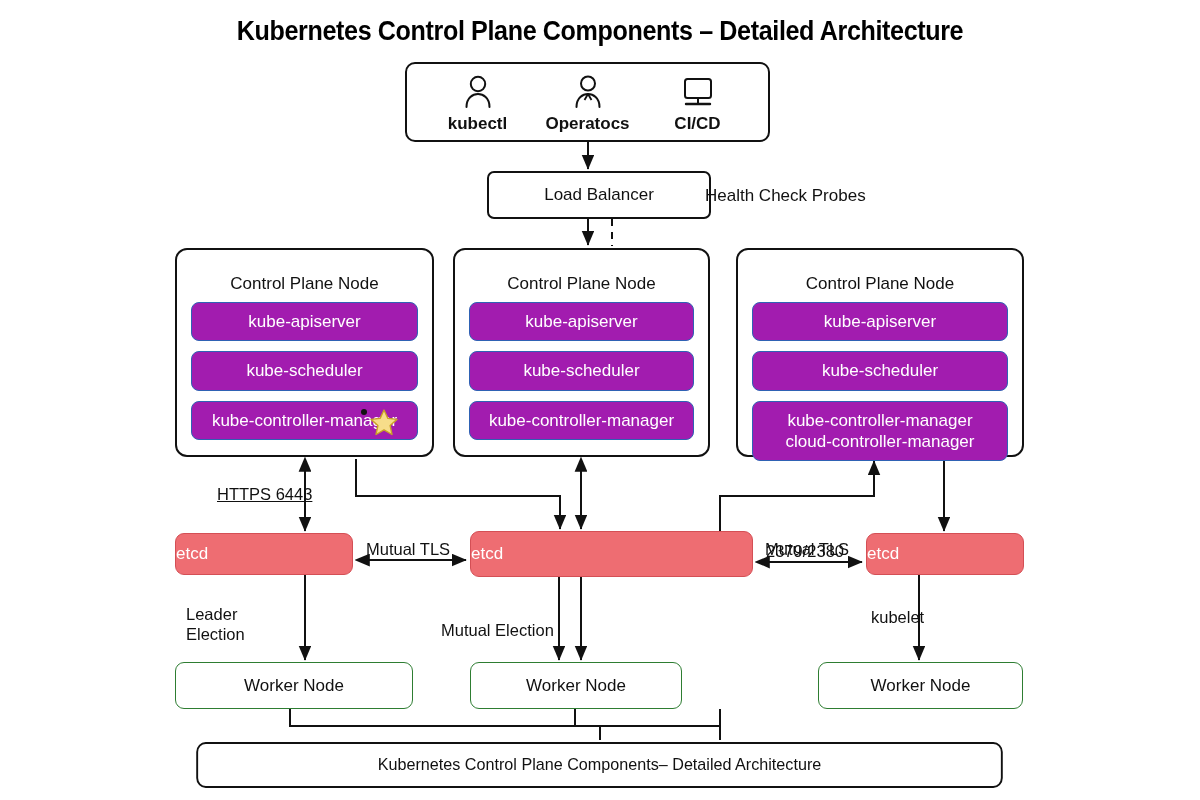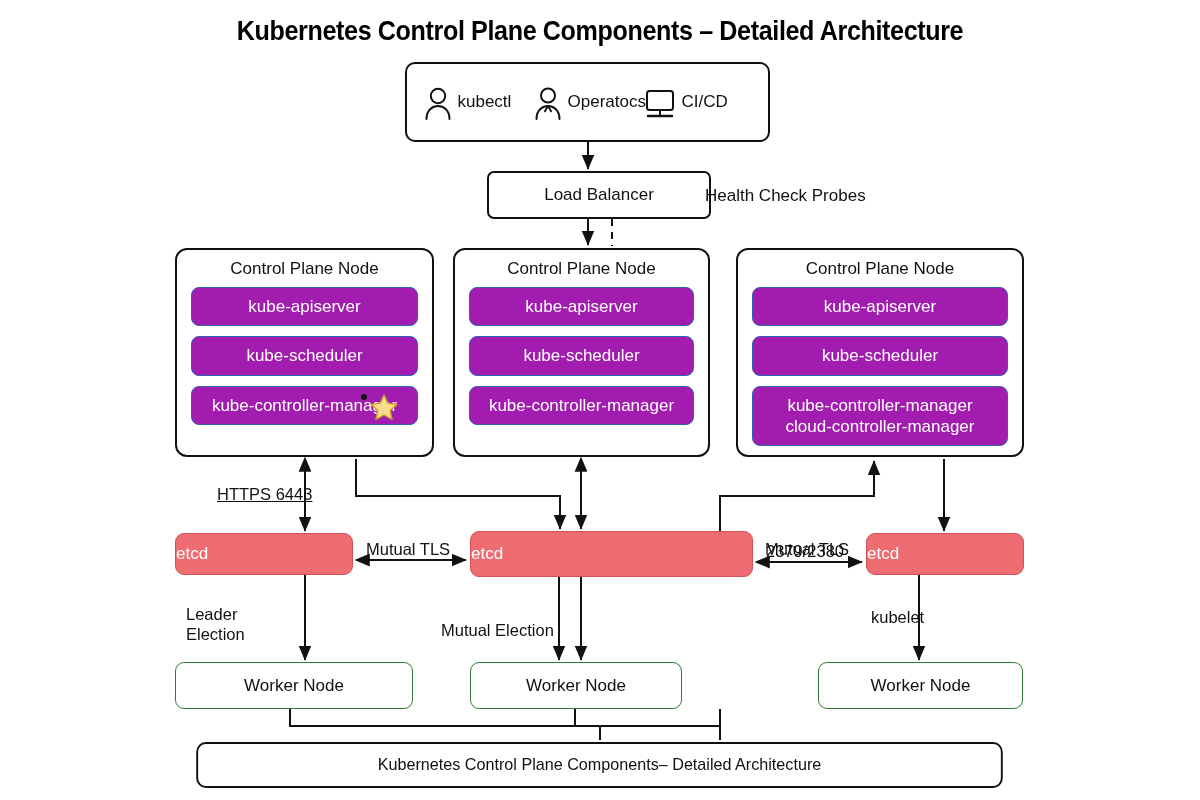--- a/index.html
+++ b/index.html
@@ -19,32 +19,32 @@
 
   
   .box{
     border:2px solid #111;border-radius:10px;background:#fff;
     display:flex;align-items:center;justify-content:center;
   }
   .box-sq{border-radius:7px;}
 
   
   #clients{left:405px;top:62px;width:365px;height:80px;}
-  .client{width:110px;display:flex;flex-direction:row;align-items:center;gap:5px;}
+  .client{width:110px;display:flex;flex-direction:column;align-items:center;gap:5px;font-weight:bold;}
   .client .lbl{font-size:17px;color:#111;}
   .cicon{height:38px;display:flex;align-items:flex-end;justify-content:center;}
 
   
   #lb{left:487px;top:171px;width:224px;height:48px;font-size:17px;}
   #lb-note{left:705px;top:186px;font-size:17px;white-space:nowrap;}
 
   
   .cpnode{border:2px solid #111;border-radius:12px;background:#fff;padding:0;}
   .cpnode .cp-title{
-    text-align:center;font-size:17px;color:#111;margin-top:9px;margin-bottom:8px;
+    text-align:center;font-size:17px;color:#111;margin-top:24px;margin-bottom:8px;
   }
   .cpbox{
     margin:0 14px 10px 14px;background:#a21caf;border:1.5px solid #2f62b4;
     border-radius:8px;color:#fff;font-size:17px;
     padding:8px 0;position:relative;line-height:1.25;text-align:center;
   }
   .cpbox.twoline{padding-top:8px;padding-bottom:8px;}
   #cp1{left:175px;top:248px;width:259px;height:209px;}
   #cp2{left:453px;top:248px;width:257px;height:209px;}
   #cp3{left:736px;top:248px;width:288px;height:209px;}

